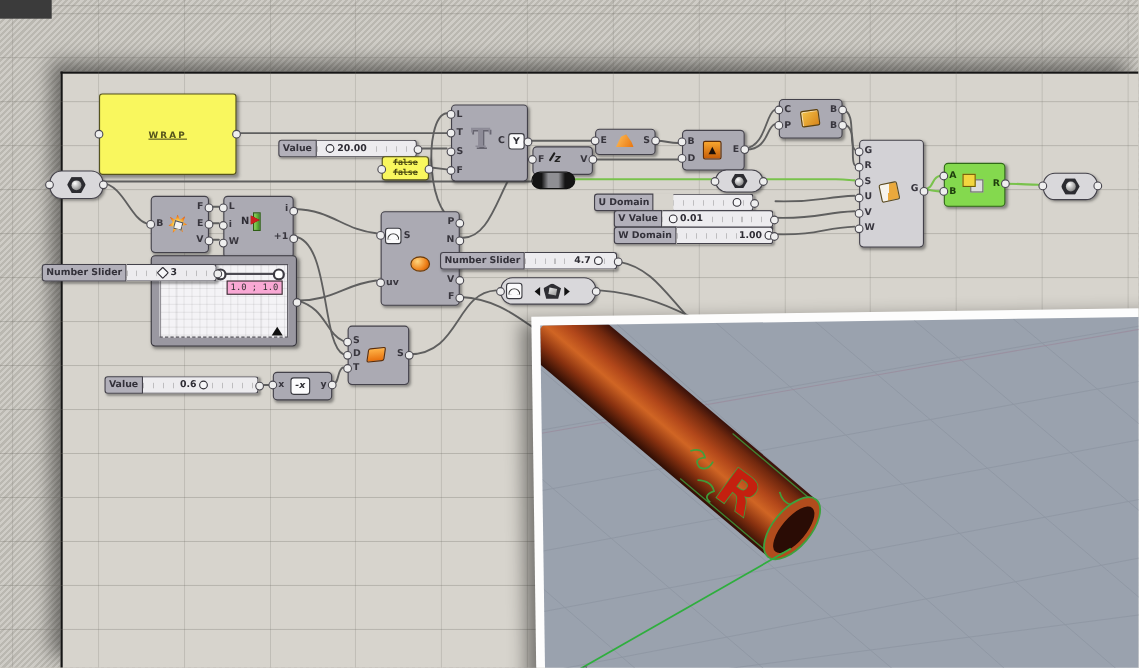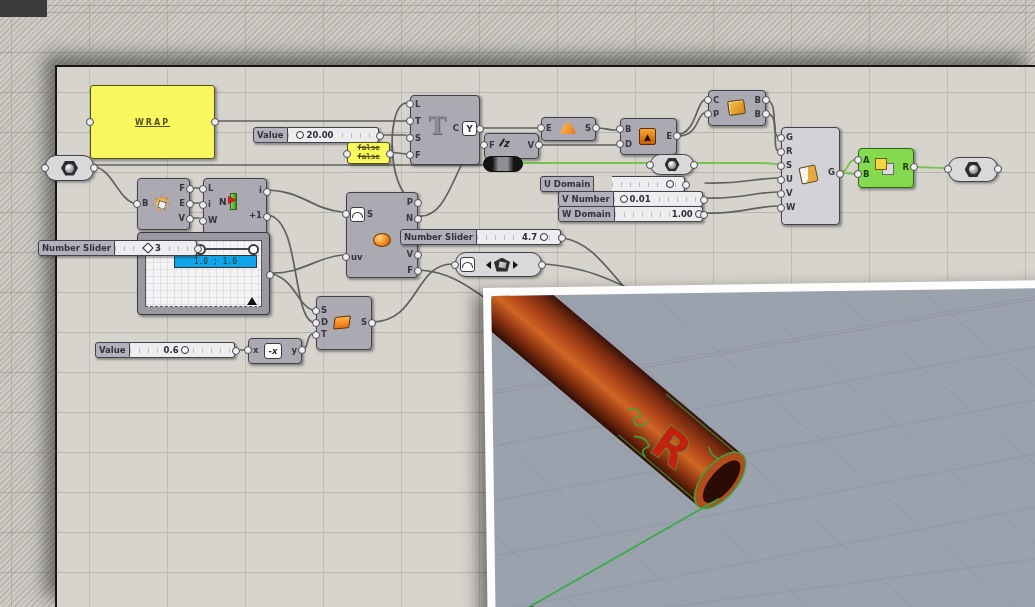--- a/index.html
+++ b/index.html
@@ -53,22 +53,22 @@
 
   
   .gm{position:absolute;z-index:4;background:#9a98a1;border:1.5px solid #38363e;border-radius:4px;
       box-shadow:2px 2px 3px rgba(40,40,40,.5);}
   .gm-inner{position:absolute;left:7px;top:7px;right:7px;bottom:7px;background:#f4f3f6;border:1px solid #55535b;
       border-bottom:1px dashed #55535b;
       background-image:repeating-linear-gradient(to right,rgba(0,0,0,.07) 0 1px,transparent 1px 7px),
                        repeating-linear-gradient(to bottom,rgba(0,0,0,.07) 0 1px,transparent 1px 7px);}
   .gm-line{position:absolute;height:2px;background:#4c4a52;}
   .gm-knob{position:absolute;width:7px;height:7px;border:2px solid #3c3a42;border-radius:50%;background:#fff;}
-  .gm-tip{position:absolute;background:#0ea5e9;border:1.2px solid #333;font-family:"DejaVu Sans Mono",monospace;
-      font-size:8px;color:#333;padding:1px 19px;white-space:nowrap;}
+  .gm-tip{position:absolute;background:#f9a8d4;border:1.2px solid #333;font-family:"DejaVu Sans Mono",monospace;
+      font-size:8px;color:#333;padding:1px 3px;white-space:nowrap;}
   .gm-tri{position:absolute;width:0;height:0;border-left:5px solid transparent;border-right:5px solid transparent;
       border-bottom:8px solid #111;}
 
   
   .hexgeo{width:17px;height:15px;background:#2c2c31;clip-path:polygon(25% 0,75% 0,100% 50%,75% 100%,25% 100%,0 50%);
       display:flex;align-items:center;justify-content:center;}
   .hexgeo i{width:9px;height:9px;border-radius:50%;background:radial-gradient(circle at 35% 30%,#ffffff,#8b8b8b 75%);}
   .badge{position:absolute;width:13px;height:13px;background:#fbfbfc;border:1.2px solid #3a3a40;border-radius:3px;
       display:flex;align-items:center;justify-content:center;font-size:8.5px;font-weight:bold;color:#2e2e34;}
   .arcg{width:9px;height:5px;border:1.4px solid #333;border-bottom:none;border-radius:9px 9px 0 0;}
@@ -375,21 +375,21 @@
 
 <div class="slider" style="left:540px;top:176px;width:145px;gap:18px;">
   <div class="sname">U Domain</div>
   <div class="strack" style="width:92px;">
     <span class="sval" style="left:31px;margin-top:18px;">0.60</span>
     <span class="sknob" style="left:54px;"></span>
     <span class="nub" style="right:-6px;top:4px;"></span>
   </div>
 </div>
 <div class="slider" style="left:558px;top:191px;width:145px;">
-  <div class="sname">V Number</div>
+  <div class="sname">V Value</div>
   <div class="strack" style="width:92px;">
     <span class="sknob" style="left:6px;"></span>
     <span class="sval" style="left:15px;">0.01</span>
     <span class="nub" style="right:-6px;top:4px;"></span>
   </div>
 </div>
 <div class="slider" style="left:558px;top:206px;width:145px;">
   <div class="sname">W Domain</div>
   <div class="strack" style="width:92px;">
     <span class="sval" style="left:56px;">1.00</span>

